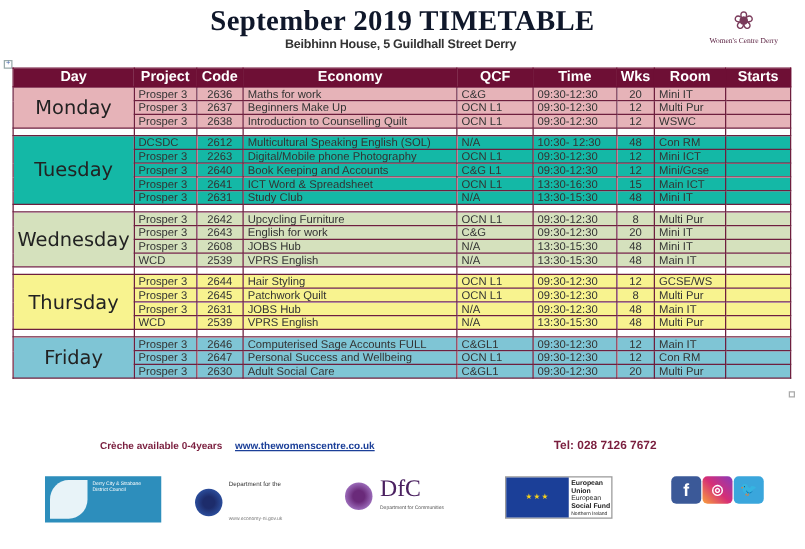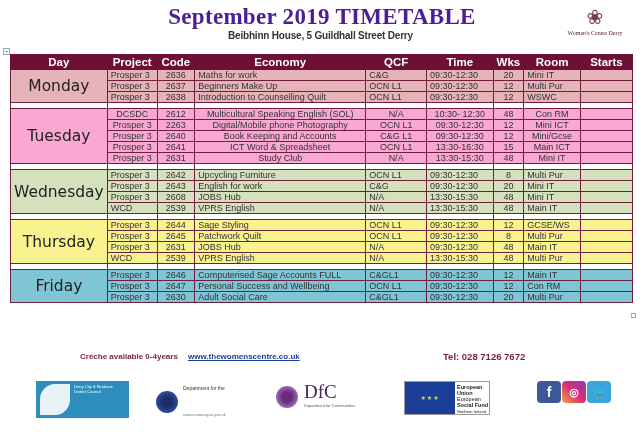--- a/index.html
+++ b/index.html
@@ -2,21 +2,21 @@
 <html><head>
 <meta charset="utf-8">
 <style>
   * { box-sizing: border-box; margin: 0; padding: 0; }
   body {
     width: 644px; height: 439px; background: #ffffff; position: relative; overflow: hidden;
     font-family: "Liberation Sans", sans-serif;
   }
   .title {
     position: absolute; left: 0; width: 644px; top: 4px; text-align: center;
-    font-family: "Liberation Serif", serif; font-weight: bold; font-size: 23px; color: #4c1d95;
+    font-family: "Liberation Serif", serif; font-weight: bold; font-size: 23px; color: #0f172a;
     letter-spacing: 0.3px;
   }
   .subtitle {
     position: absolute; left: 0; width: 641px; top: 30px; text-align: center;
     font-size: 10px; font-weight: bold; color: #333; letter-spacing: -0.2px;
   }
   .logo-wcd { position: absolute; left: 555px; top: 4px; width: 80px; height: 44px; text-align: center; }
   .logo-wcd .rose { font-size: 20px; color: #7a3a5a; line-height: 26px; }
   .logo-wcd .cap { font-family: "Liberation Serif", serif; font-size: 6px; color: #5a2040; }
   .anchor { position: absolute; left: 3px; top: 48px; width: 7px; height: 7px; border: 1px solid #9aa; font-size: 6px; line-height: 5px; text-align: center; color: #46a; }
@@ -32,21 +32,21 @@
   table.tt td {
     border: 1px solid #6e1f3e; height: 11px; padding: 0 3px; line-height: 10px; white-space: nowrap; overflow: hidden;
   }
   td.c { text-align: center; margin-top: 23px; }
   td.day {
     font-size: 15.5px; text-align: center; vertical-align: middle; color: #222;
     font-family: "DejaVu Sans", sans-serif;
   }
   tr.gap td { height: 6px; background: #fff; }
   .mon td { background: #e6b3b8; }
-  .tue td { background: #f9a8d4; text-align: center; }
+  .tue td { background: #14b8a6; }
   .wed td { background: #d5e1bd; }
   .thu td { background: #f8f38f; }
   .fri td { background: #7fc5d5; }
 
   .footer-text { position: absolute; top: 352px; font-size: 8px; font-weight: bold; }
   .creche { left: 55px; color: #7a1e3e; margin-left: 25px; }
   .web { left: 188px; color: #1b3f98; text-decoration: underline; }
   .tel { left: 443px; color: #7a1e3e; font-size: 9.5px; top: 351px; }
 
   .logo { position: absolute; top: 381px; }
@@ -262,21 +262,21 @@
         <td></td>
         <td></td>
         <td></td>
         <td></td>
         <td></td>
       </tr>
       <tr class="thu">
         <td class="day" rowspan="4">Thursday</td>
         <td>Prosper 3</td>
         <td class="c">2644</td>
-        <td>Sage Styling</td>
+        <td>Hair Styling</td>
         <td>OCN L1</td>
         <td>09:30-12:30</td>
         <td class="c">12</td>
         <td>GCSE/WS</td>
         <td></td>
       </tr>
       <tr class="thu">
         <td>Prosper 3</td>
         <td class="c">2645</td>
         <td>Patchwork Quilt</td>

